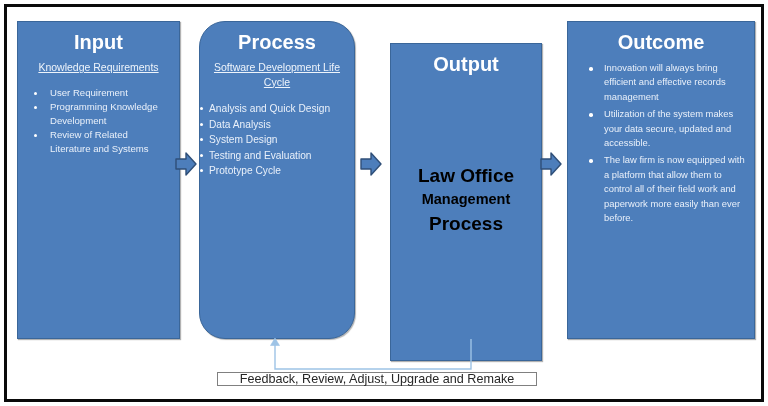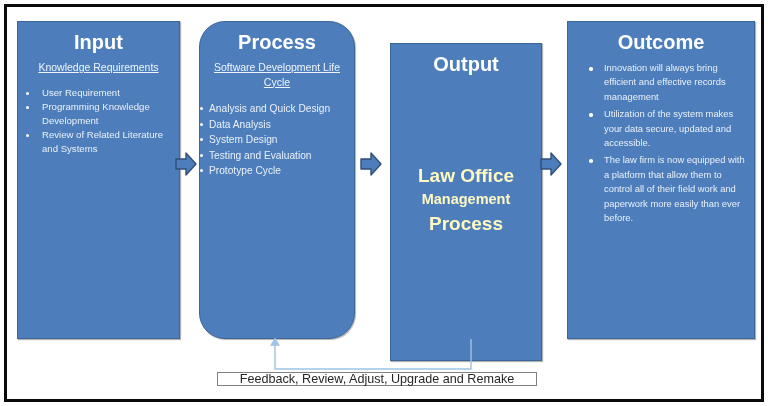--- a/index.html
+++ b/index.html
@@ -71,21 +71,21 @@
   ul.bullets li .dot {
     position: absolute;
     width: 3px;
     height: 3px;
     border-radius: 50%;
     background: #ffffff;
   }
   
   #input-bullets {
     margin-top: 11px;
-    padding-left: 24px;
+    padding-left: 32px;
     padding-right: 8px;
   }
   #input-bullets li {
     margin-bottom: 0px;
   }
   #input-bullets li .dot {
     left: -16px;
     top: 6px;
   }
   
@@ -121,21 +121,21 @@
     width: 3.5px;
     height: 3.5px;
   }
   
   #output-center {
     position: absolute;
     left: 0;
     right: 0;
     top: 119px;
     text-align: center;
-    color: #fef9c3;
+    color: #000000;
   }
   .out-l1 {
     font-size: 19px;
     font-weight: bold;
     line-height: 25px;
   }
   .out-l2 {
     font-size: 14.5px;
     font-weight: bold;
     line-height: 23px;

